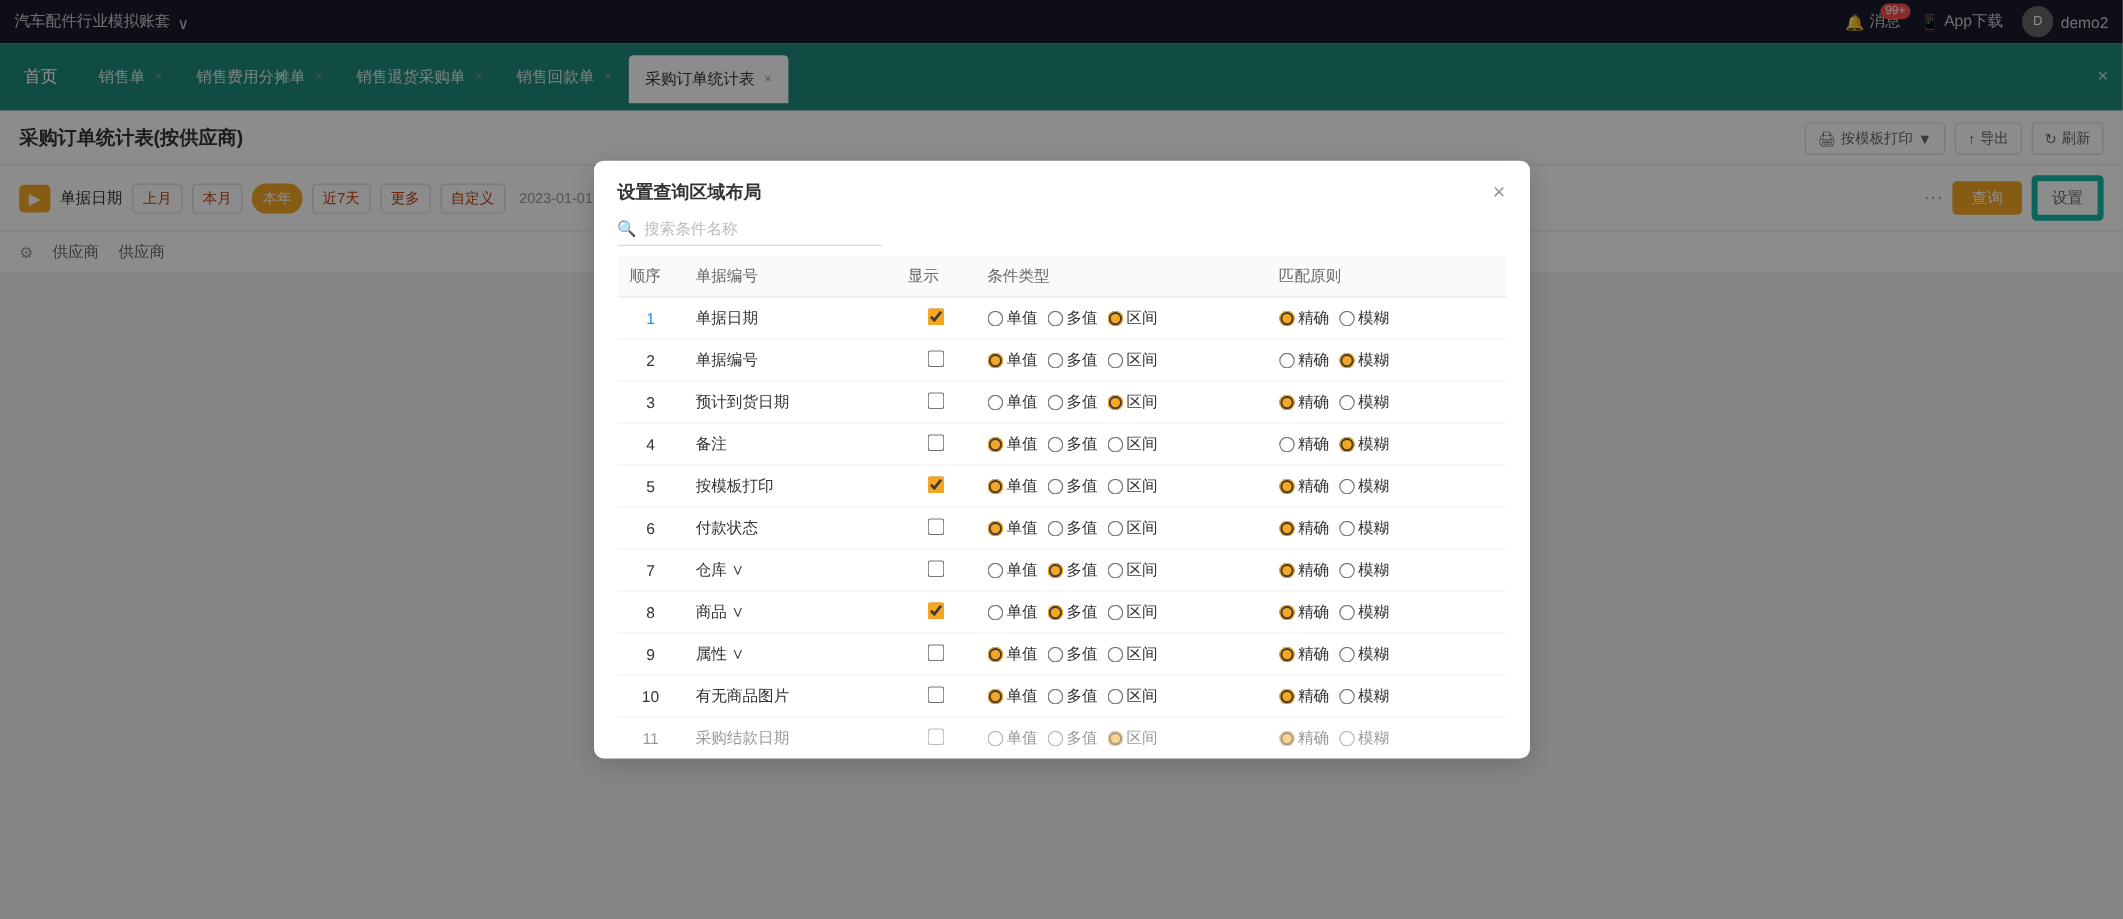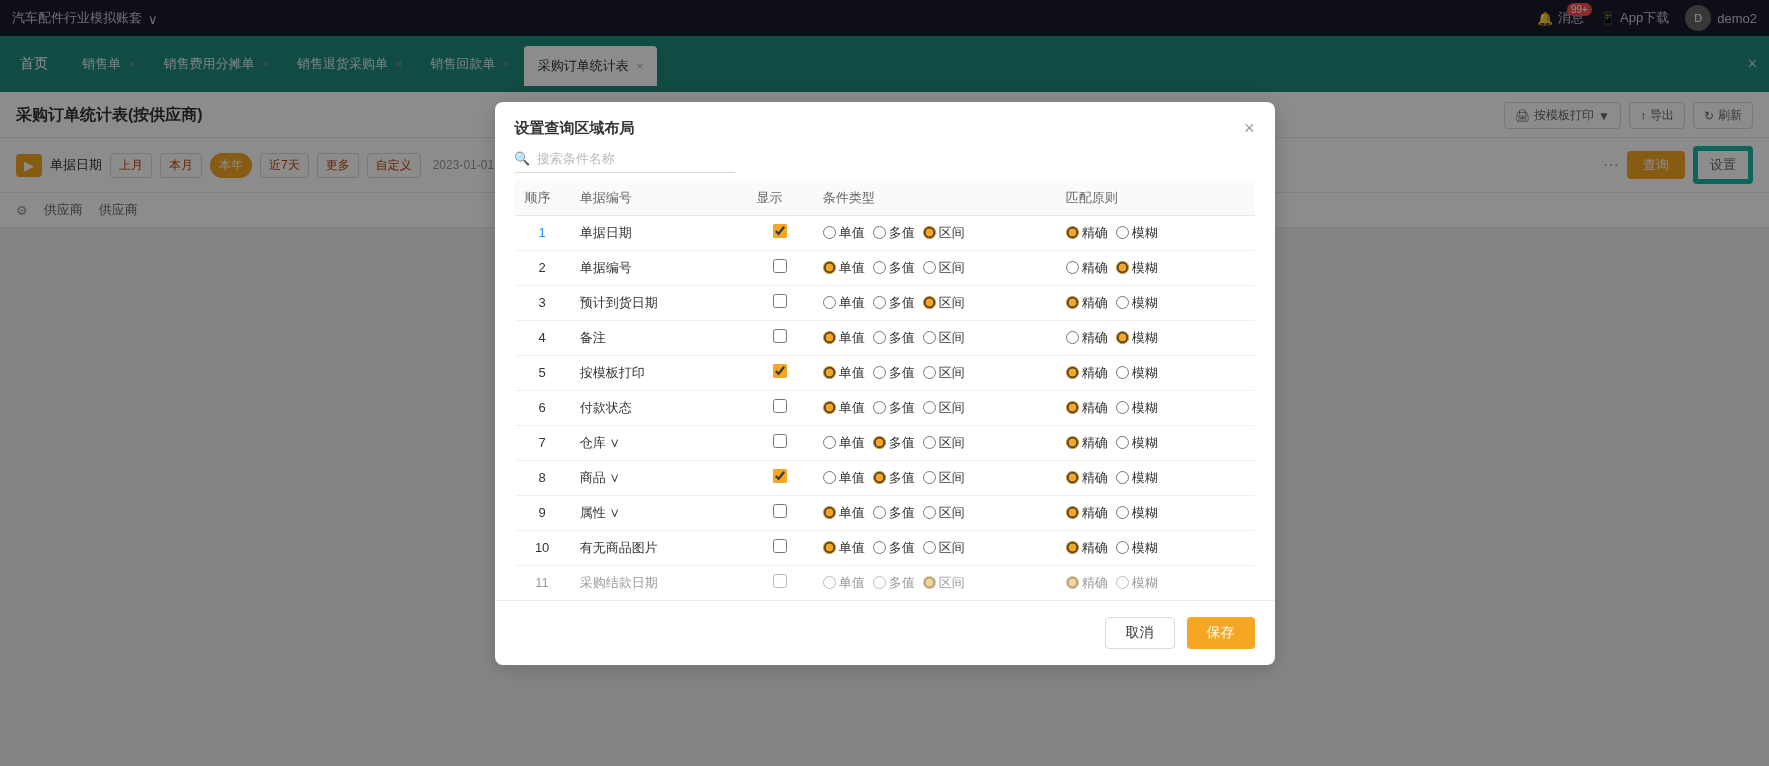--- a/index.html
+++ b/index.html
@@ -725,18 +725,14 @@
                     <input type="radio" name="match_10" value="模糊" style="">
                     <span>模糊</span>
                   </label>
                 </div>
               </td>
             </tr>
           </tbody>
       </table>
     </div>
 
-    <div class="modal-footer">
-      <button class="btn-cancel">取消</button>
-      <button class="btn-save">保存</button>
-    </div>
   </div>
 </div>
 
 </body></html>

